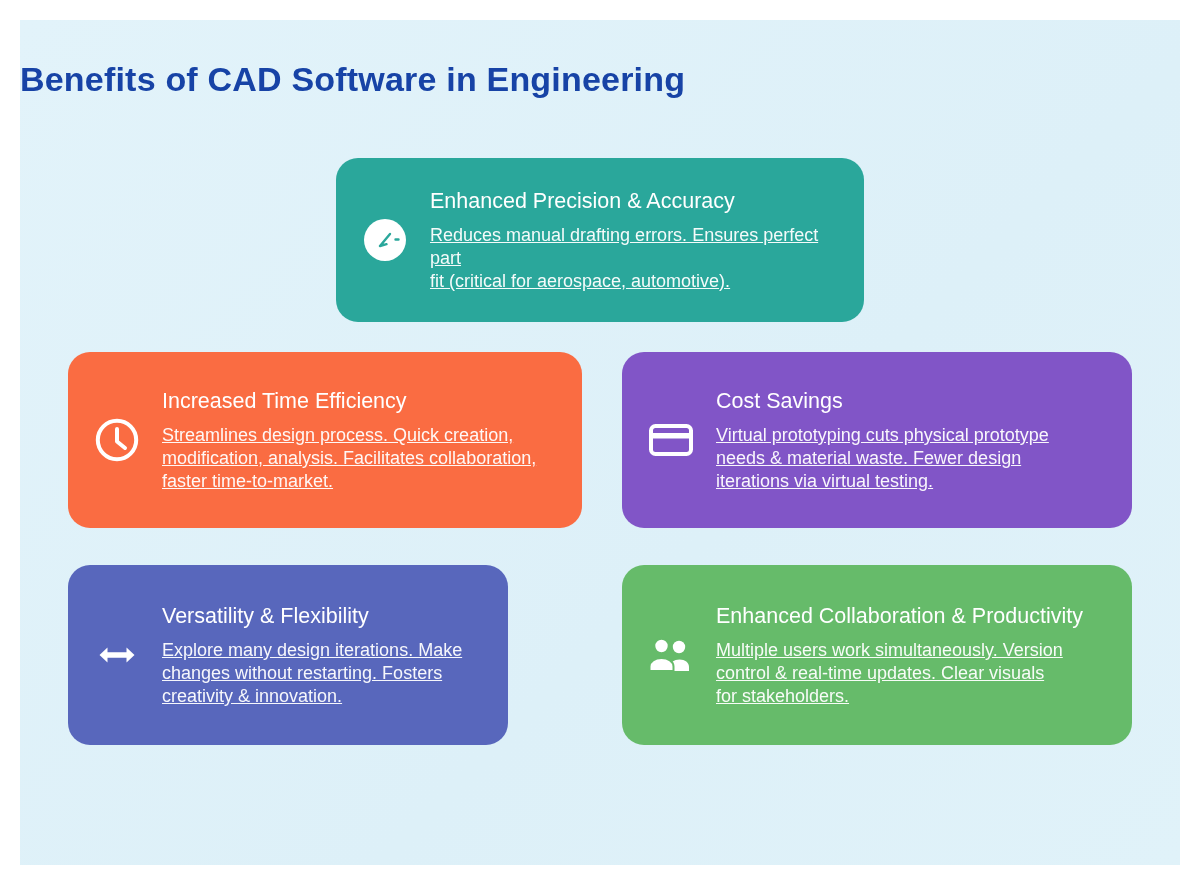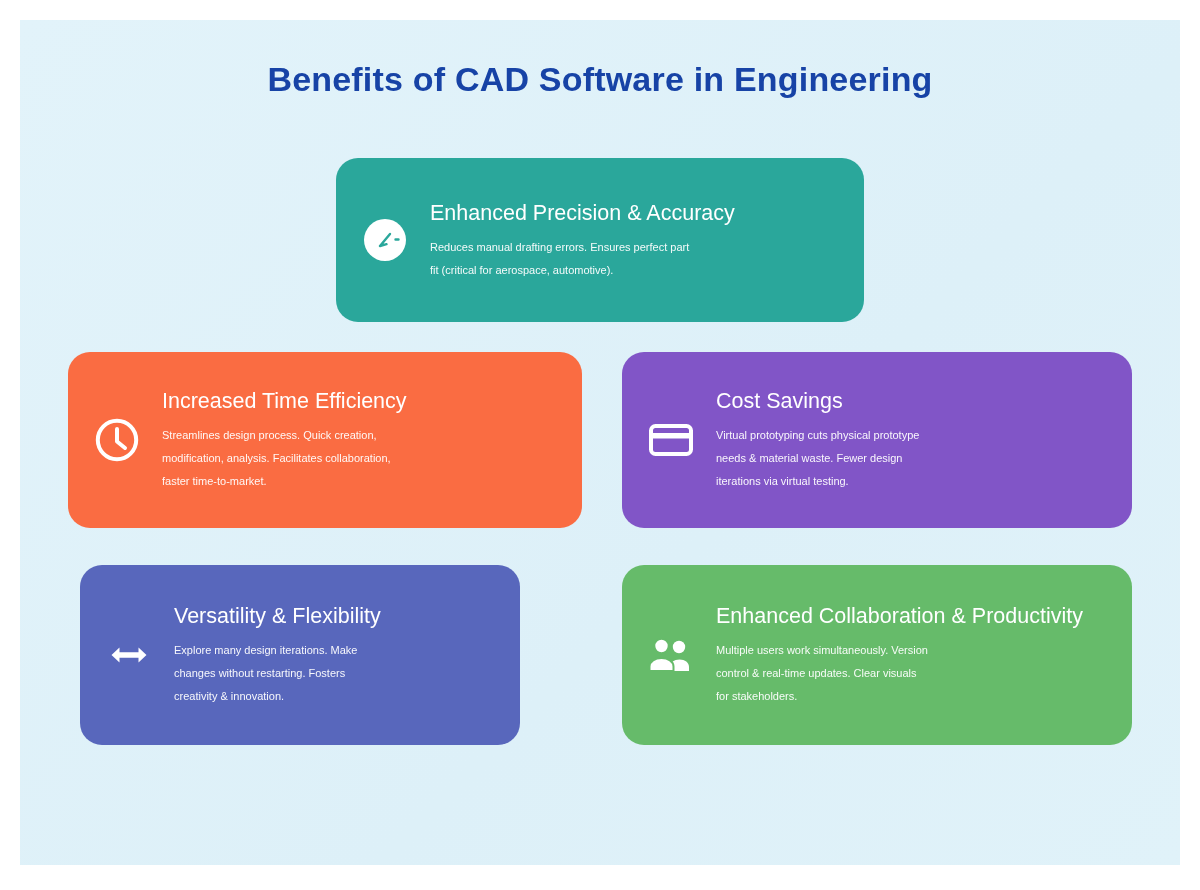--- a/index.html
+++ b/index.html
@@ -12,37 +12,37 @@
   .canvas {
     position: absolute;
     left: 20px; top: 20px;
     width: 1160px; height: 845px;
     background: linear-gradient(135deg, #e2f3fa 0%, #ddf0f8 60%, #e0f2f9 100%);
   }
   .page-title {
     position: absolute;
     top: 40px; left: 0;
     width: 100%;
-    text-align: center;
+    text-align: left;
     font-size: 34px;
     font-weight: bold;
     letter-spacing: 0.2px;
   }
   .card {
     position: absolute;
     border-radius: 22px;
     display: flex;
     align-items: center;
     padding: 0 22px 0 26px;
     color: #ffffff;
   }
   .card-top   { left: 316px; top: 138px; width: 528px; height: 164px; }
   .card-ml    { left: 48px;  top: 332px; width: 514px; height: 176px; }
   .card-mr    { left: 602px; top: 332px; width: 510px; height: 176px; }
-  .card-bl    { left: 60px;  top: 545px; width: 440px; height: 180px; }
+  .card-bl    { left: 48px;  top: 545px; width: 440px; height: 180px; }
   .card-br    { left: 602px; top: 545px; width: 510px; height: 180px; border-radius: 22px; }
   .icon-wrap {
     flex: 0 0 46px;
     margin-right: 22px;
     display: flex;
     align-items: center;
     justify-content: center;
   }
   .badge-circle {
     width: 42px; height: 42px;
@@ -54,24 +54,25 @@
   }
   .card-text { flex: 1; min-width: 0; }
   .card-title {
     font-size: 21.5px;
     line-height: 28px;
     margin-bottom: 9px;
     white-space: nowrap;
     font-weight: 400;
   }
   .card-body {
-    font-size: 11px;
+    font-size: 18px;
     line-height: 23px;
     color: rgba(255,255,255,0.95);
     white-space: pre-line;
+    text-decoration: underline;
   }
   svg { display: block; }
 </style>
 </head>
 <body>
 
 <div class="canvas">
 
   <h1 class="page-title" style="color: rgb(23, 67, 166);">Benefits of CAD Software in Engineering</h1>
 

